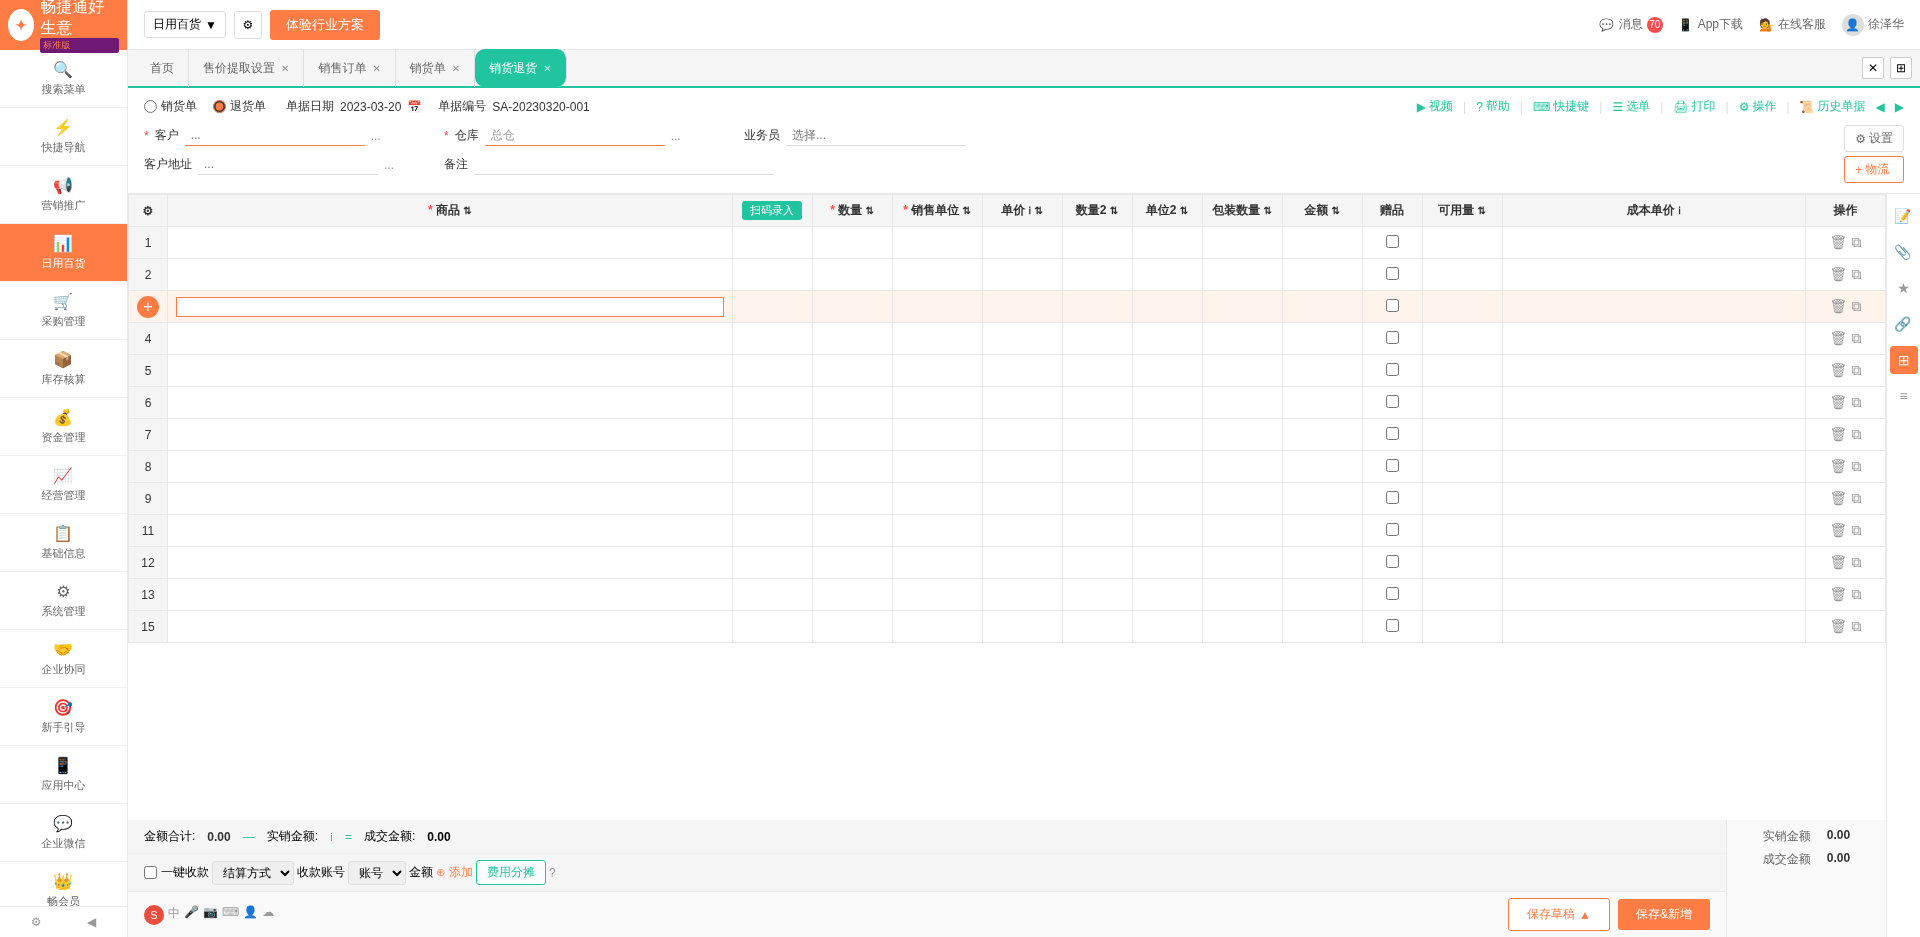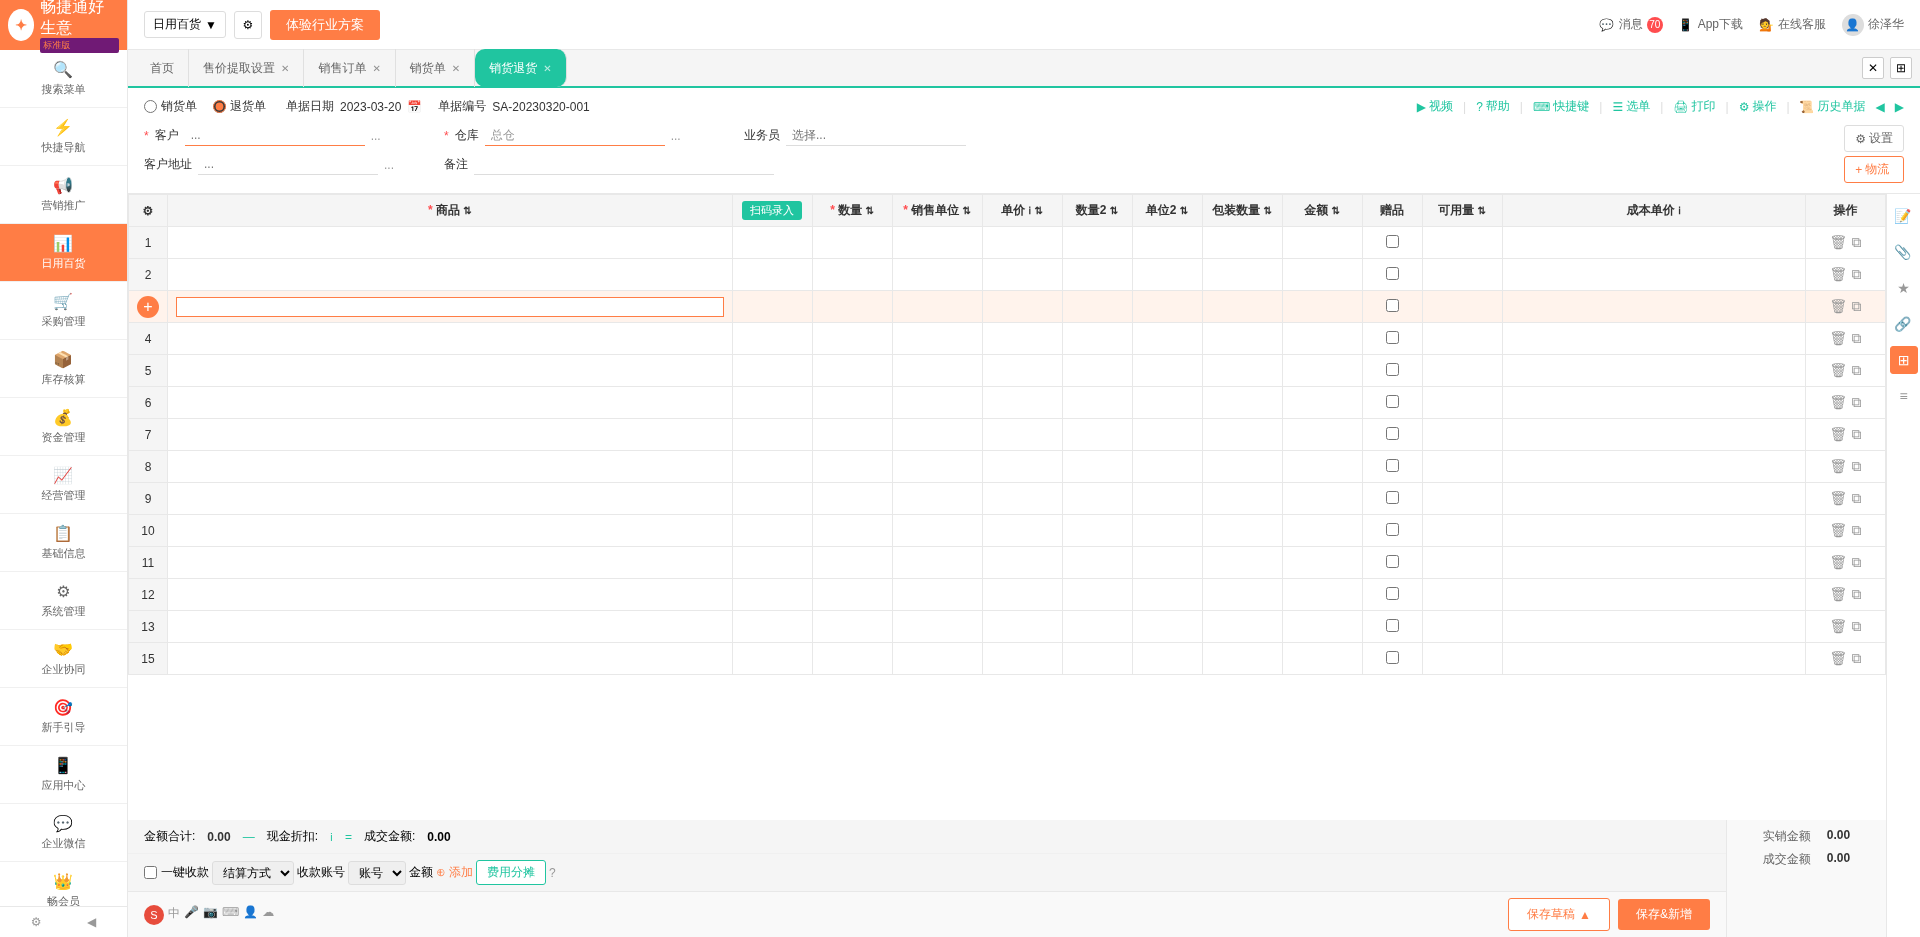--- a/index.html
+++ b/index.html
@@ -529,36 +529,20 @@
                 <td></td>
                 <td></td>
                 <td></td>
                 <td></td>
                 <td><input type="checkbox" style=""></td>
                 <td></td>
                 <td></td>
                 <td><button class="action-btn">🗑</button><button class="action-btn">⧉</button></td>
               </tr>
               <tr>
-                <td class="col-num">10</td>
-                <td></td>
-                <td></td>
-                <td></td>
-                <td></td>
-                <td></td>
-                <td></td>
-                <td></td>
-                <td></td>
-                <td></td>
-                <td><input type="checkbox" style=""></td>
-                <td></td>
-                <td></td>
-                <td><button class="action-btn">🗑</button><button class="action-btn">⧉</button></td>
-              </tr>
-              <tr>
                 <td class="col-num">11</td>
                 <td></td>
                 <td></td>
                 <td></td>
                 <td></td>
                 <td></td>
                 <td></td>
                 <td></td>
                 <td></td>
                 <td></td>
@@ -619,21 +603,21 @@
         </table>
       </div>
 
       <div class="footer-wrapper">
         <div class="footer-content">
           <div class="footer-main">
             <div class="footer-total">
               <span>金额合计:</span>
               <span style="color:#333;font-weight:bold">0.00</span>
               <span style="color:#20c5a0">—</span>
-              <span>现金折扣:</span>
+              <span>实销金额:</span>
               <span style="cursor:pointer;font-size:11px;color:#20c5a0">ℹ</span>
               <span style="color:#20c5a0">=</span>
               <span>成交金额:</span>
               <span style="font-weight:bold">0.00</span>
             </div>
             <div class="payment-row">
               <label class="payment-checkbox">
                 <input type="checkbox" style="">
                 <span>一键收款</span>
               </label>

